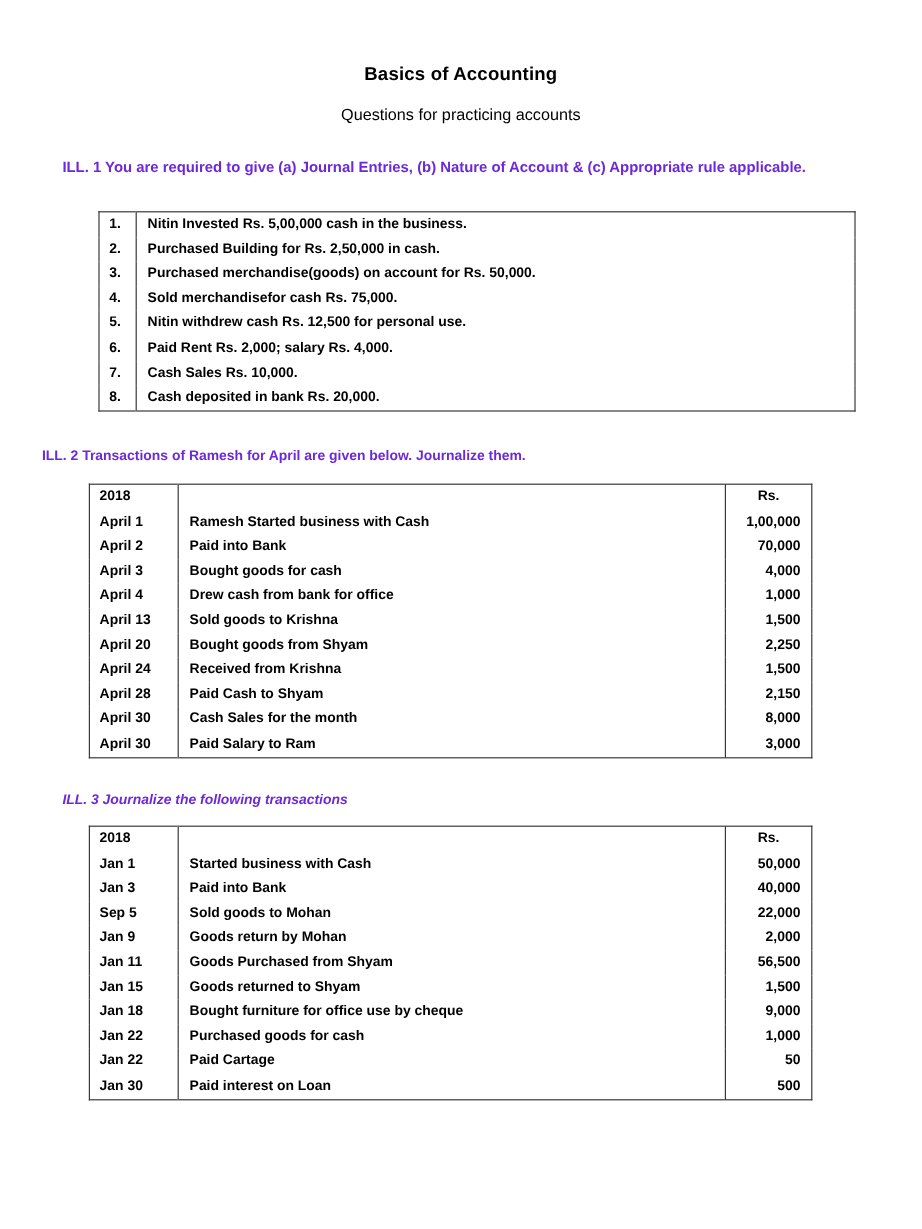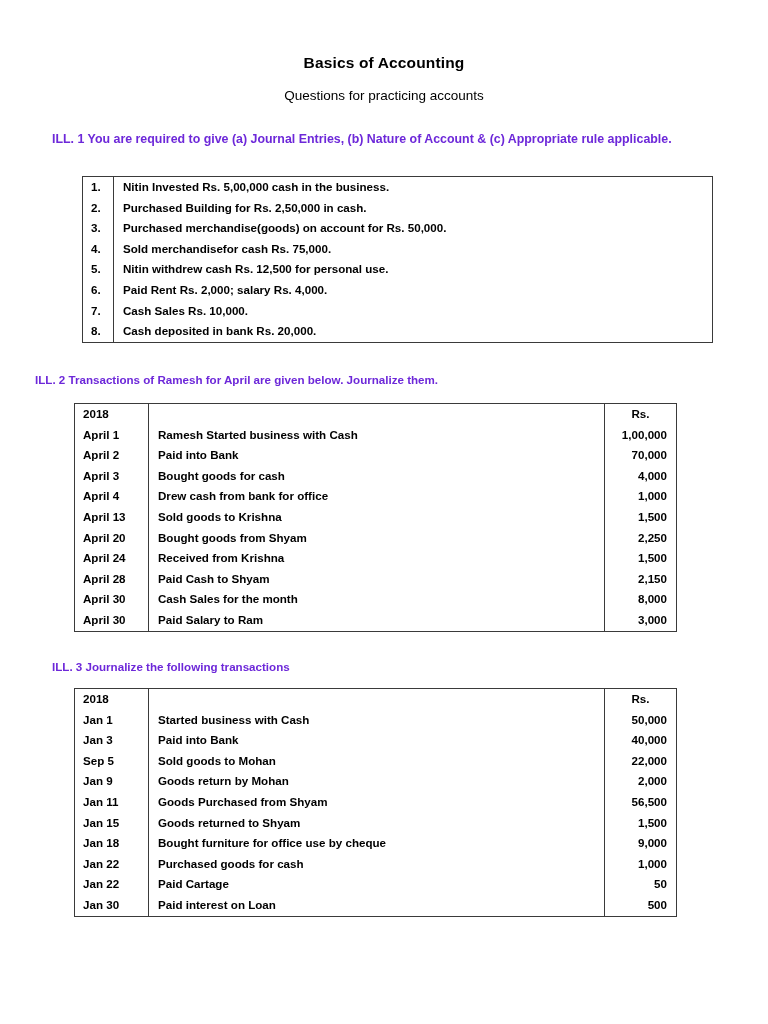--- a/index.html
+++ b/index.html
@@ -60,20 +60,21 @@
     width: 640px;
     font-size: 11.6px;
     line-height: 18px;
   }
   .heading-3 {
     top: 658px;
     left: 52px;
     width: 640px;
     font-size: 11.6px;
     line-height: 18px;
+    font-style: italic;
   }
 
   table {
     border-collapse: collapse;
     position: absolute;
     table-layout: fixed;
   }
   table td {
     padding: 0;
     font-size: 11.6px;

